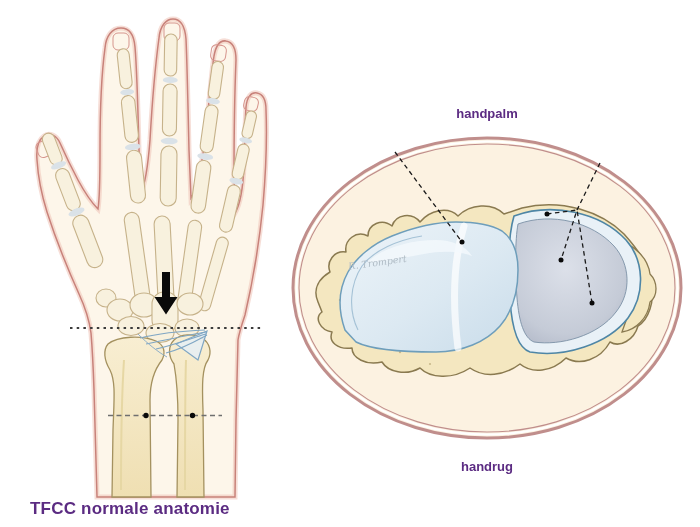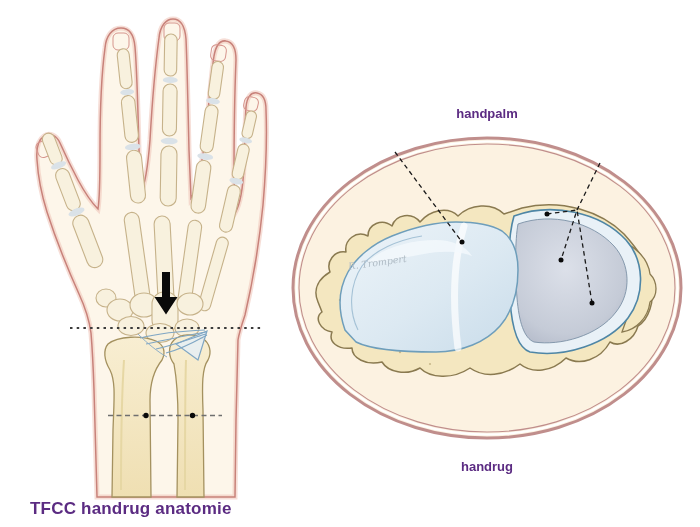--- a/index.html
+++ b/index.html
@@ -225,15 +225,15 @@
       <circle cx="462" cy="242" r="2.5"></circle>
       <circle cx="547" cy="214" r="2.5"></circle>
       <circle cx="561" cy="260" r="2.5"></circle>
       <circle cx="592" cy="303" r="2.5"></circle>
     </g>
   </g>
 </svg>
 
   <div class="purple-label" id="label-handpalm">handpalm</div>
   <div class="purple-label" id="label-handrug">handrug</div>
-  <div class="purple-label" id="caption">TFCC handrug anatomie</div>
+  <div class="purple-label" id="caption">TFCC normale anatomie</div>
   <div id="signature">R. Trompert</div>
 </div>
 
 </body></html>

